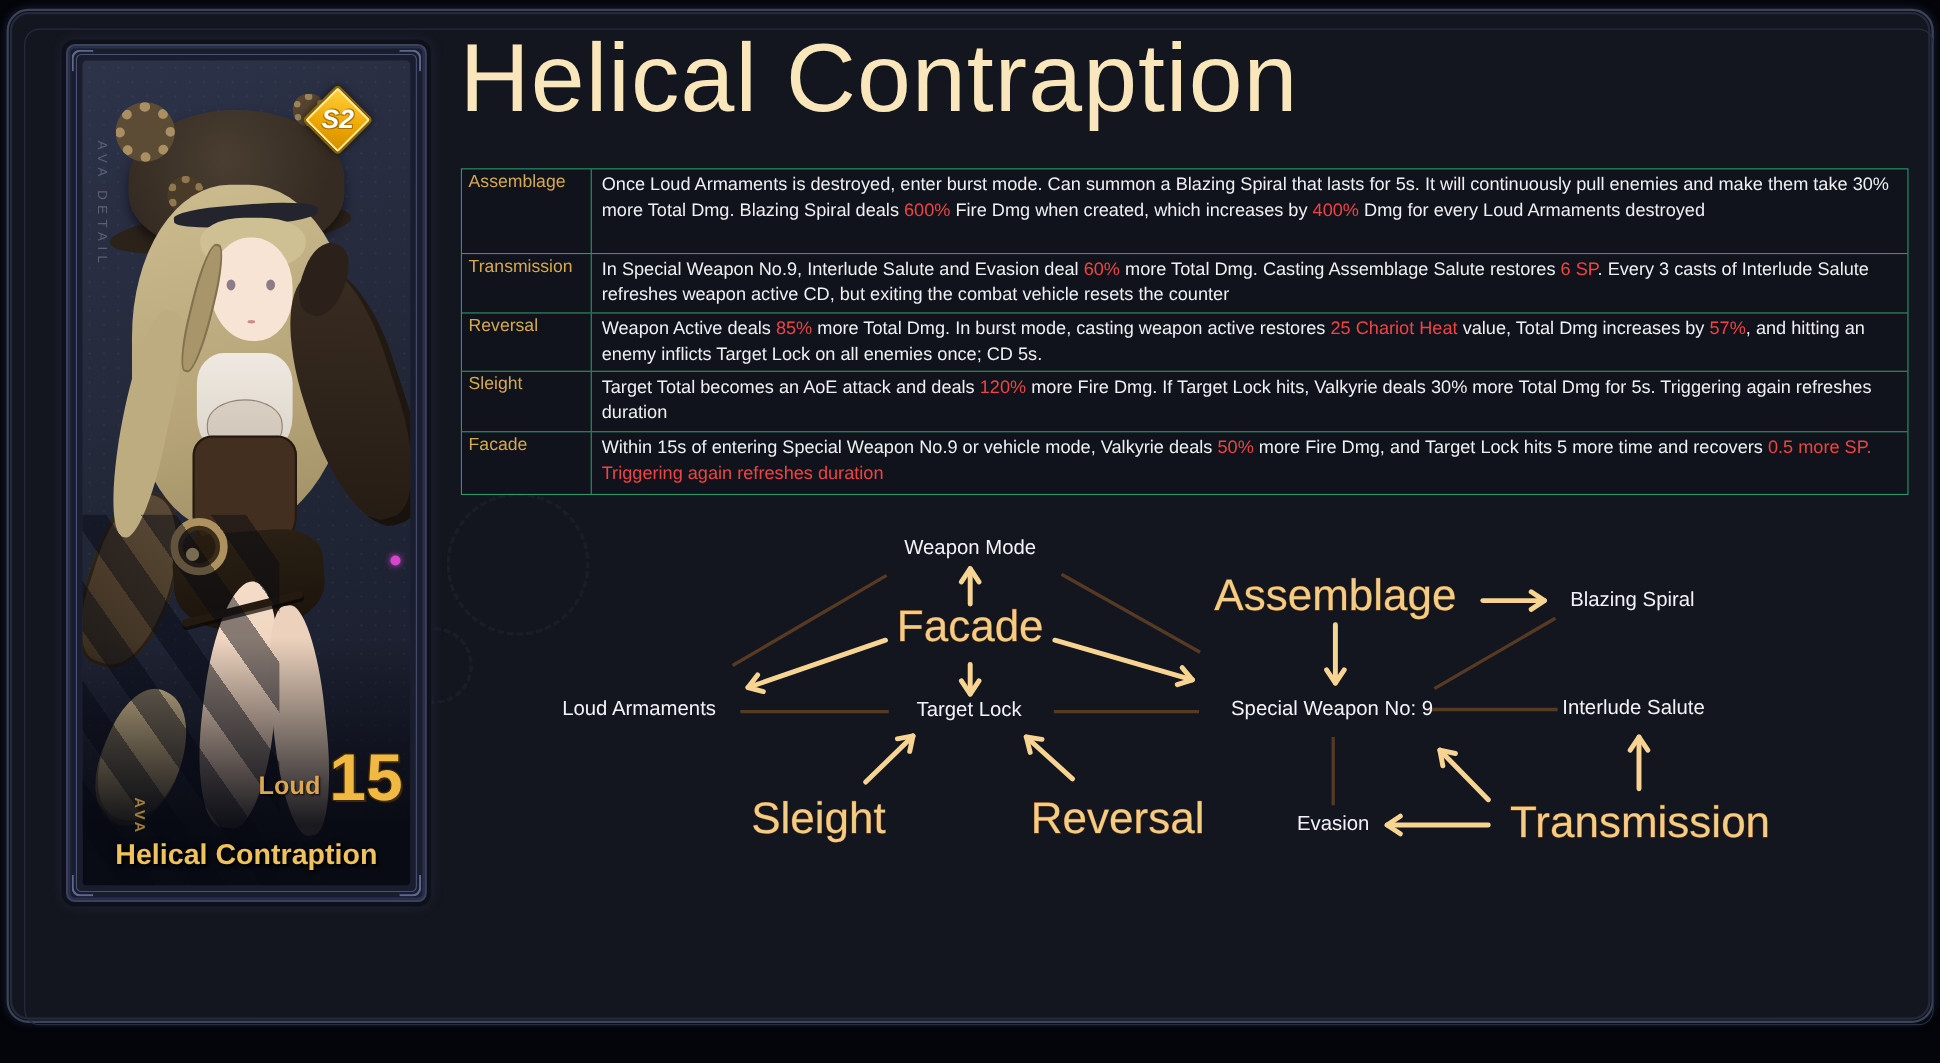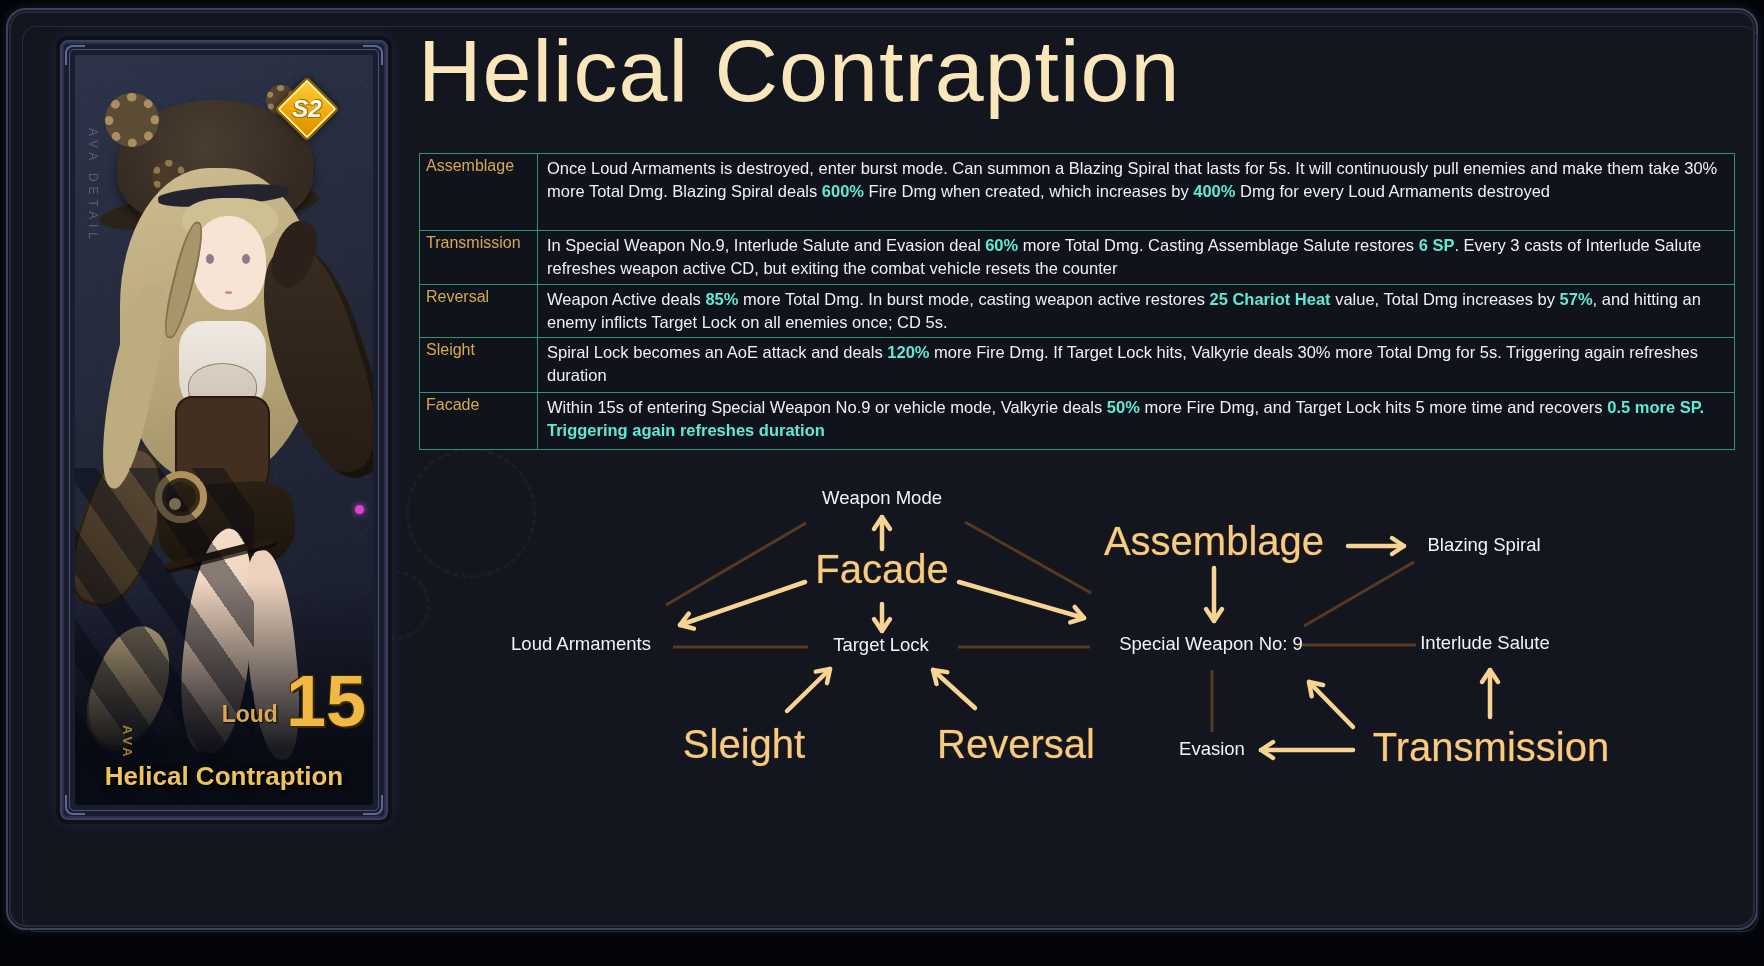--- a/index.html
+++ b/index.html
@@ -68,40 +68,40 @@
   .rank-badge{position:absolute;right:56px;top:44px;width:46px;height:46px;background:linear-gradient(145deg,#ffd23e,#eda400 60%,#d18f00);
     transform:rotate(45deg);border:2px solid #8a6400;box-shadow:inset 0 0 0 2px #ffe99a,0 0 8px rgba(0,0,0,.6);border-radius:4px;}
   .rank-badge span{position:absolute;inset:0;display:flex;align-items:center;justify-content:center;transform:rotate(-45deg);
     color:#fff;font-size:24px;font-weight:bold;font-style:italic;text-shadow:1px 1px 0 #a67200,-1px 1px 0 #a67200,1px -1px 0 #a67200;}
 
   .v-label-top{position:absolute;left:24px;top:86px;writing-mode:vertical-rl;color:rgba(150,158,180,.45);font-size:12px;letter-spacing:5px;}
   .v-label-bottom{position:absolute;left:58px;bottom:58px;writing-mode:vertical-rl;color:rgba(196,156,66,.8);font-size:13px;font-weight:bold;letter-spacing:3px;}
 
   .level-row{position:absolute;right:20px;bottom:84px;display:flex;align-items:flex-end;gap:8px;}
   .level-label{color:#d9a850;font-size:23px;font-weight:bold;padding-bottom:6px;text-shadow:1px 1px 2px #000;}
-  .level-value{color:#f2b844;font-size:72px;font-weight:bold;line-height:.9;
+  .level-value{color:#f2b844;font-size:60px;font-weight:bold;line-height:.9;
     text-shadow:2px 2px 0 #3a2806,-1px -1px 0 #3a2806,1px -1px 0 #3a2806,-1px 1px 0 #3a2806;}
   .card-name{position:absolute;left:0;right:0;bottom:26px;text-align:center;color:#eec25d;font-size:26px;font-weight:bold;
     text-shadow:2px 2px 2px #000,0 0 6px rgba(0,0,0,.8);}
 
   
   .page-title{position:absolute;left:410px;top:10px;width:1100px;color:#f9e6bb;font-size:88px;font-weight:400;letter-spacing:1px;white-space:nowrap;}
 
   
   .skills-table{position:absolute;left:411px;top:143px;width:1316px;border:1px solid #2e9669;background:rgba(10,13,20,.35);}
   .skill-row{display:flex;border-bottom:1px solid #2e9669;}
   .skill-row:last-child{border-bottom:none;}
   .skill-row:nth-child(1){min-height:77px;}
   .skill-row:nth-child(2){min-height:54px;}
   .skill-row:nth-child(3){min-height:53px;}
   .skill-row:nth-child(4){min-height:55px;}
   .skill-row:nth-child(5){min-height:56px;}
   .skill-label{flex:0 0 118px;border-right:1px solid #2e9669;color:#d6a94f;font-size:16px;padding:3px 6px;}
   .skill-desc{flex:1;color:#eef0f2;font-size:16.5px;line-height:23px;padding:3px 10px 3px 9px;}
-  .skill-desc .red{color:#5eead4;font-weight:bold;}
+  .skill-desc .red{color:#ef4444;}
 
   
   .diagram{position:absolute;left:400px;top:455px;width:1250px;height:320px;}
   .diagram text{text-anchor:middle;dominant-baseline:middle;}
   .diagram .n{fill:#f2f3f6;font-size:18.5px;}
   .diagram .s{fill:#f4cd85;font-size:40px;stroke:#8a4a14;stroke-width:.7;paint-order:stroke;}
 </style>
 </head>
 <body>
 
@@ -175,21 +175,21 @@
         <div class="skill-row">
           <div class="skill-label">Transmission</div>
           <div class="skill-desc"><span>In Special Weapon No.9, Interlude Salute and Evasion deal </span><span class="red">60%</span><span> more Total Dmg. Casting Assemblage Salute restores </span><span class="red">6 SP</span><span>. Every 3 casts of Interlude Salute refreshes weapon active CD, but exiting the combat vehicle resets the counter</span></div>
         </div>
         <div class="skill-row">
           <div class="skill-label">Reversal</div>
           <div class="skill-desc"><span>Weapon Active deals </span><span class="red">85%</span><span> more Total Dmg. In burst mode, casting weapon active restores </span><span class="red">25 Chariot Heat</span><span> value, Total Dmg increases by </span><span class="red">57%</span><span>, and hitting an enemy inflicts Target Lock on all enemies once; CD 5s.</span></div>
         </div>
         <div class="skill-row">
           <div class="skill-label">Sleight</div>
-          <div class="skill-desc"><span>Spiral Lock becomes an AoE attack and deals </span><span class="red">120%</span><span> more Fire Dmg. If Target Lock hits, Valkyrie deals 30% more Total Dmg for 5s. Triggering again refreshes duration</span></div>
+          <div class="skill-desc"><span>Target Total becomes an AoE attack and deals </span><span class="red">120%</span><span> more Fire Dmg. If Target Lock hits, Valkyrie deals 30% more Total Dmg for 5s. Triggering again refreshes duration</span></div>
         </div>
         <div class="skill-row">
           <div class="skill-label">Facade</div>
           <div class="skill-desc"><span>Within 15s of entering Special Weapon No.9 or vehicle mode, Valkyrie deals </span><span class="red">50%</span><span> more Fire Dmg, and Target Lock hits 5 more time and recovers </span><span class="red">0.5 more SP. Triggering again refreshes duration</span></div>
         </div>
       </div>
 
     <svg class="diagram" viewBox="0 0 1250 320">
       <defs>
         <marker id="ah" markerUnits="userSpaceOnUse" markerWidth="30" markerHeight="30" viewBox="-15 -15 30 30" refX="1" refY="0" orient="auto">

